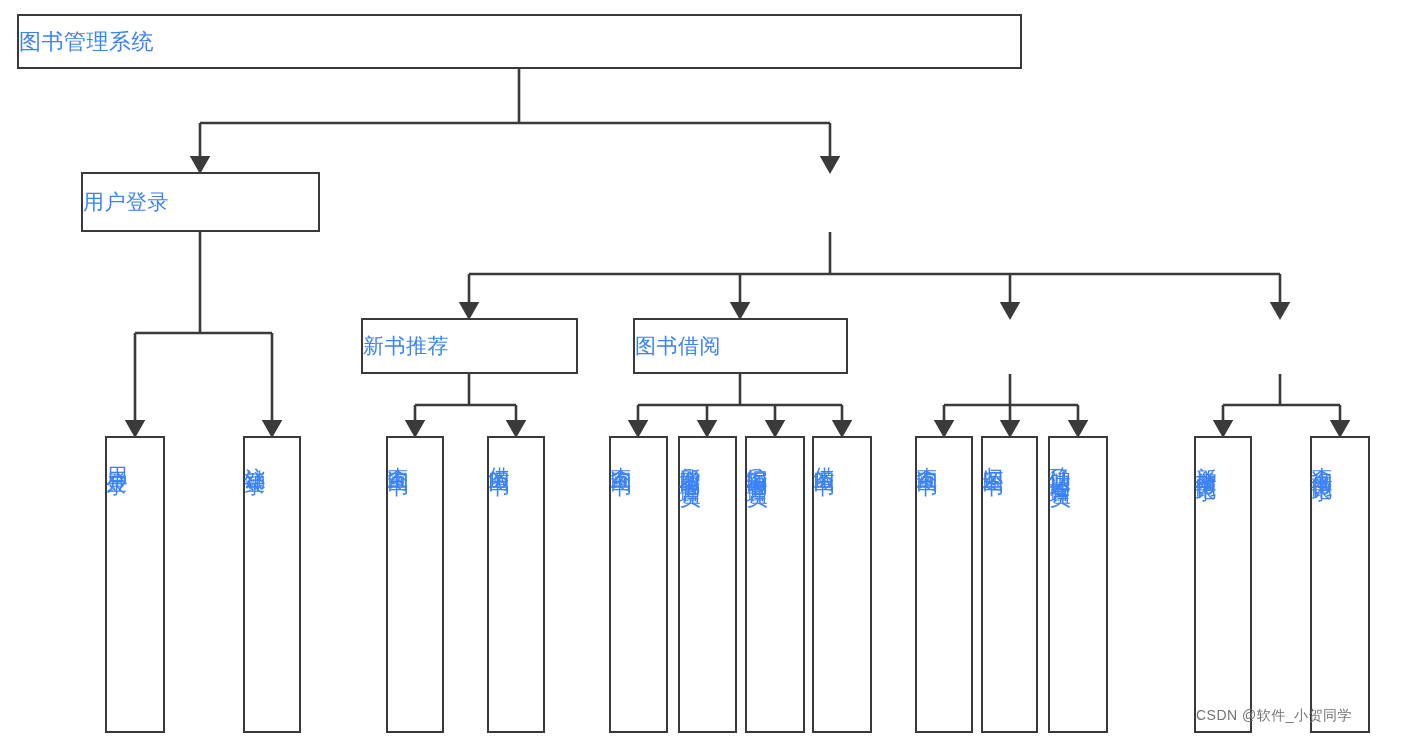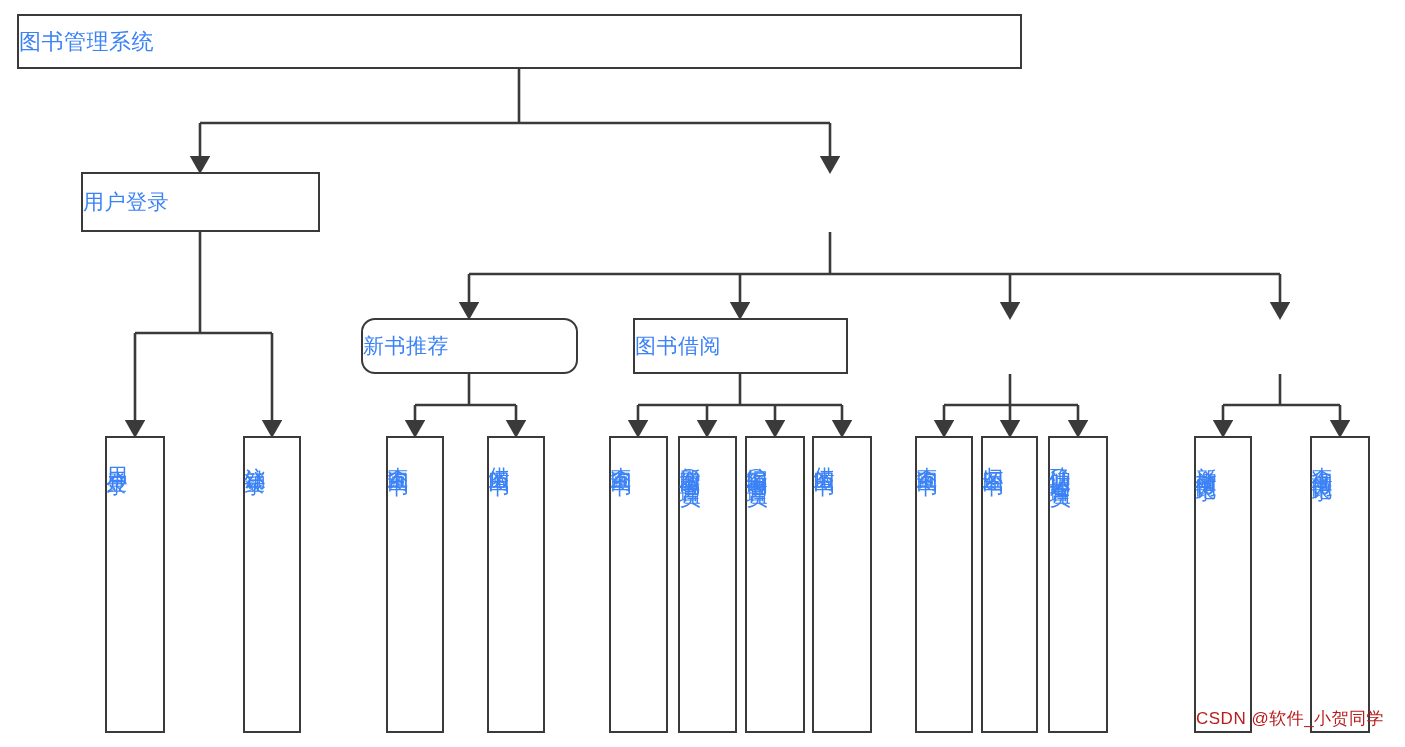--- a/index.html
+++ b/index.html
@@ -59,22 +59,22 @@
     writing-mode: vertical-rl;
     text-orientation: upright;
     font-size: 21px;
     line-height: 1.0;
     letter-spacing: 3px;
     white-space: nowrap;
     max-height: 278px;
   }
   .watermark {
     position: absolute;
-    font-size: 17px;
-    color: #b91c1c;
+    font-size: 14px;
+    color: #737373;
     white-space: nowrap;
     letter-spacing: 0.5px;
   }
 </style>
 </head>
 <body>
 
 <div id="canvas">
 
   <svg class="connectors" viewBox="0 0 1405 747" xmlns="http://www.w3.org/2000/svg">
@@ -129,21 +129,21 @@
   </svg>
 
   <div class="node horiz root" style="left:17px; top:14px; width:1005px; height:55px;">
     <span class="label">图书管理系统</span>
   </div>
 
   <div class="node horiz" style="left:81px; top:172px; width:239px; height:60px;">
     <span class="label">用户登录</span>
   </div>
 
-  <div class="node horiz" style="left:361px; top:318px; width:217px; height:56px;border-radius:14px;">
+  <div class="node horiz" style="left:361px; top:318px; width:217px; height:56px;">
     <span class="label">新书推荐</span>
   </div>
   <div class="node horiz" style="left:633px; top:318px; width:215px; height:56px;">
     <span class="label">图书借阅</span>
   </div>
 
   <div class="node vert" style="left:105px; top:436px; width:60px; height:297px;">
     <span class="label">用户登录</span>
   </div>
   <div class="node vert" style="left:243px; top:436px; width:58px; height:297px;">

